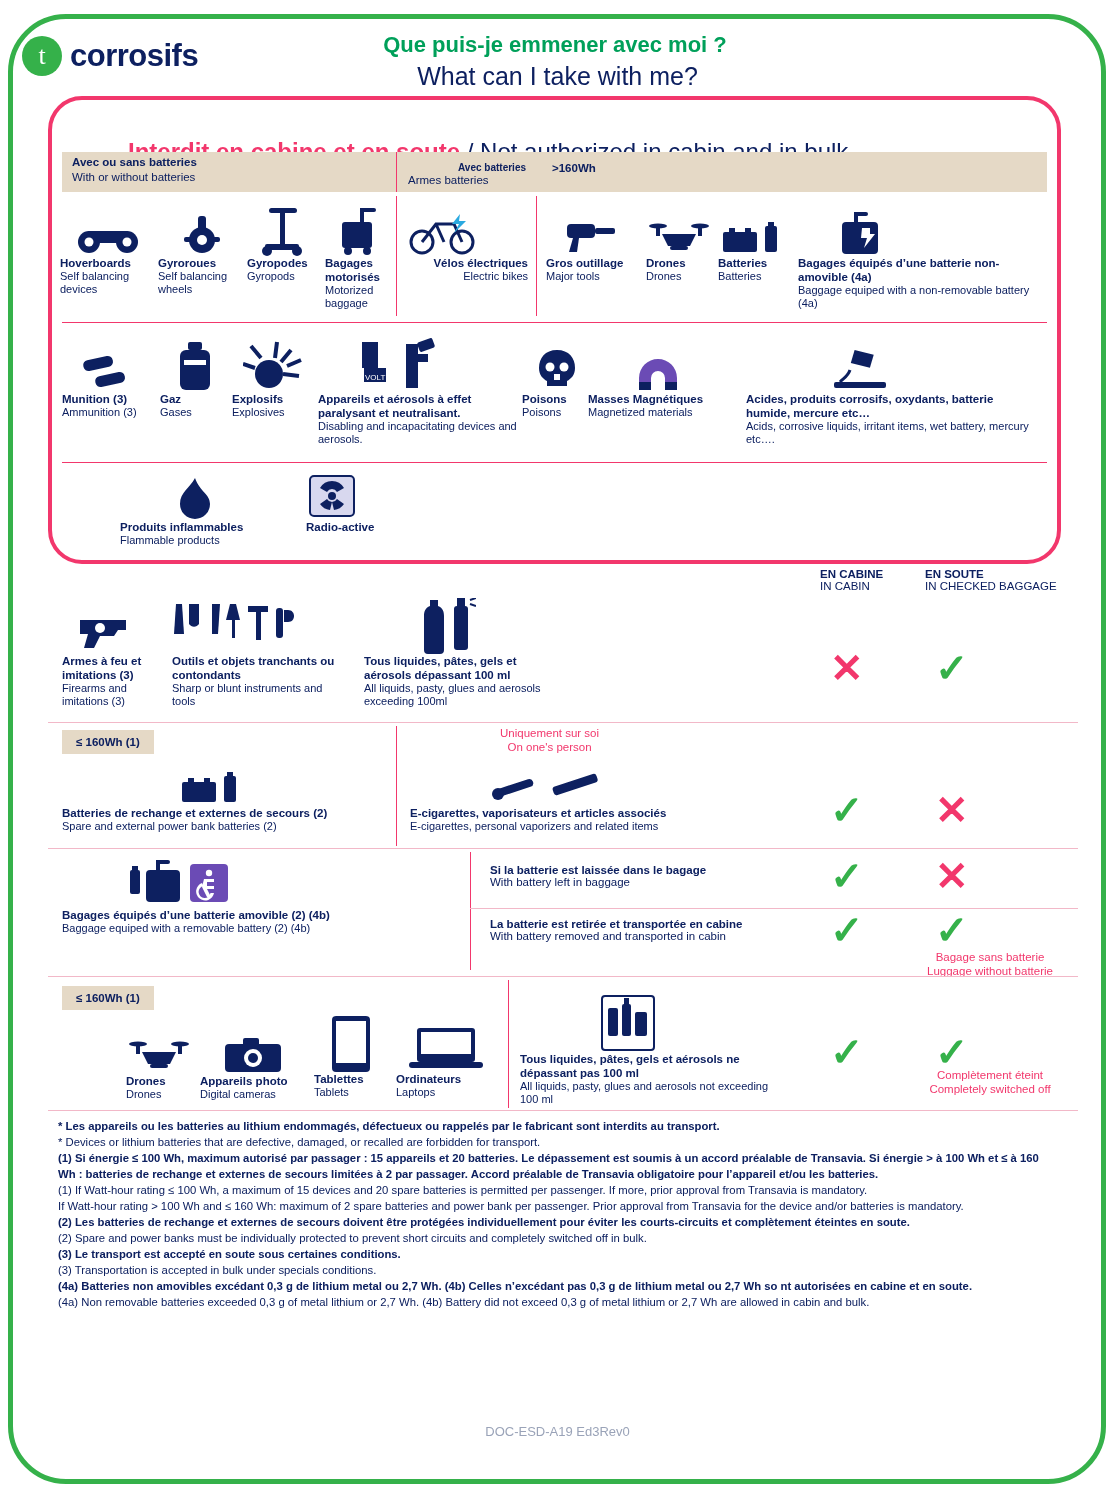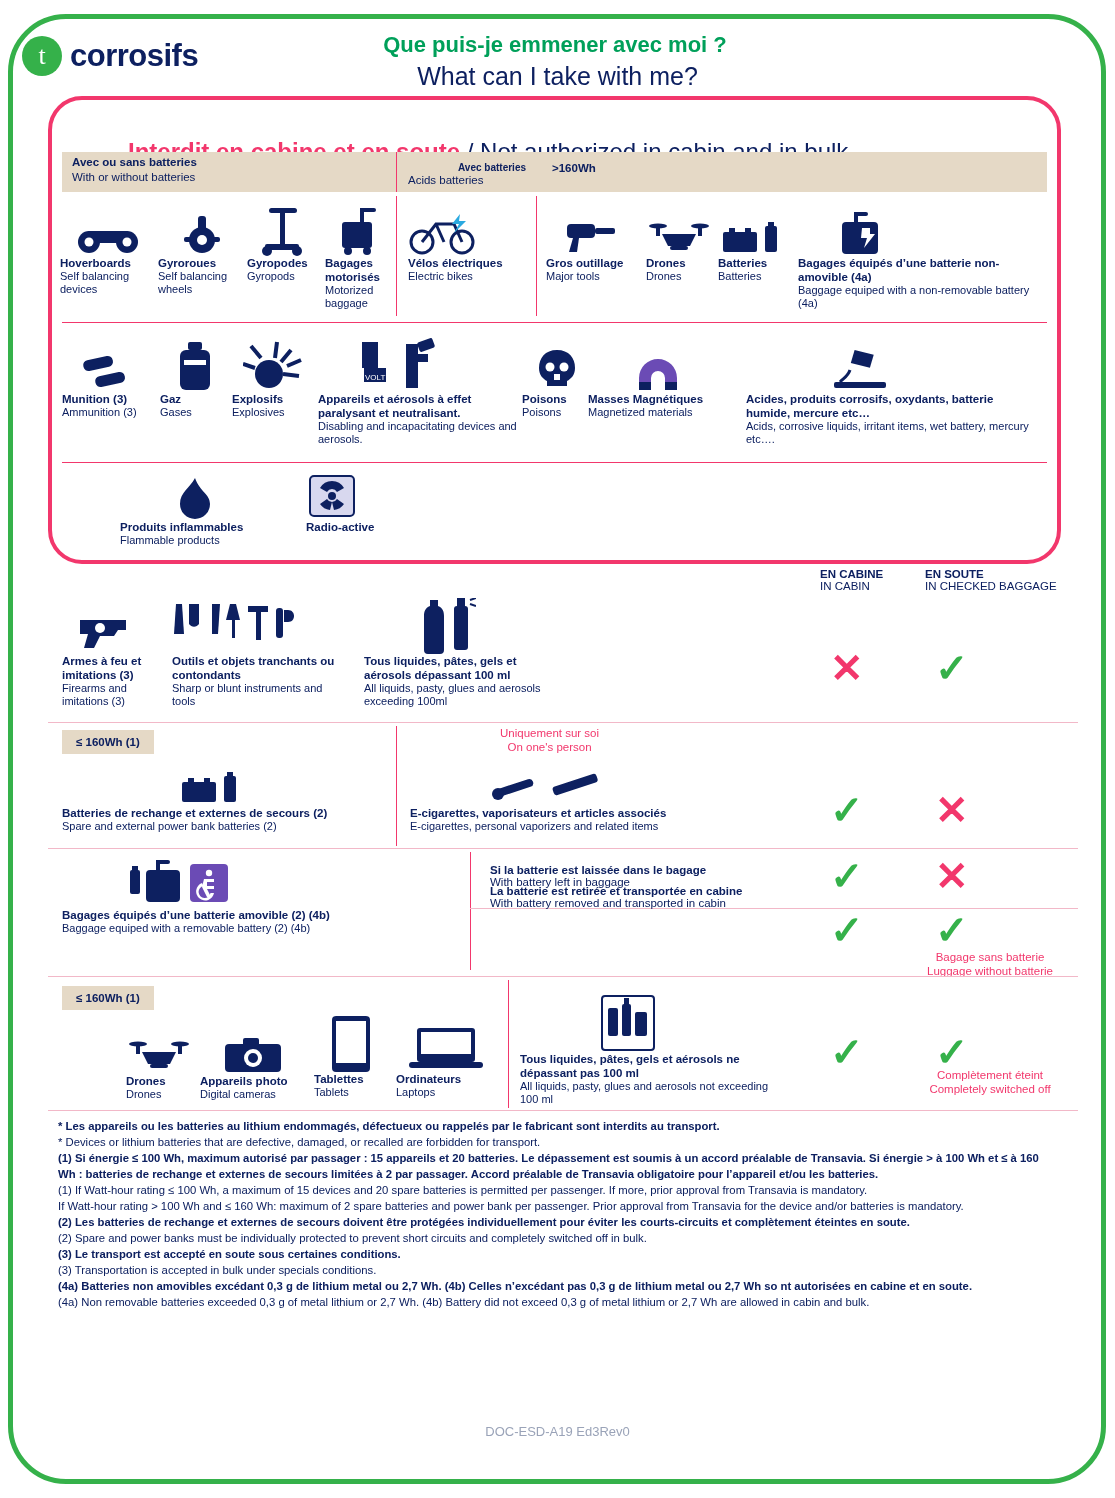--- a/index.html
+++ b/index.html
@@ -102,21 +102,21 @@
 
 <div class="pink-box"></div>
 <div class="pink-title">
   <b>Interdit en cabine et en soute</b><span> / </span><span>Not authorized in cabin and in bulk</span>
 </div>
 
 <div class="beige">
   <div class="b1">Avec ou sans batteries</div>
   <div class="b1s">With or without batteries</div>
   <div class="b2">Avec batteries</div>
-  <div class="b2s">Acids batteries</div>
+  <div class="b2s">Armes batteries</div>
   <div class="b3">&gt;160Wh</div>
 </div>
 <div class="vdiv" style="left:396px;top:152px;height:40px;background:#f2376c"></div>
 <div class="vdiv" style="left:396px;top:196px;height:120px;"></div>
 <div class="vdiv" style="left:536px;top:196px;height:120px;"></div>
 <div class="hdiv" style="left:62px;top:322px;width:985px;"></div>
 <div class="hdiv" style="left:62px;top:462px;width:985px;"></div>
 
 <div class="item" style="left:60px;top:204px;width:96px;">
   <div class="ico" style="height:52px">
@@ -175,21 +175,21 @@
           <rect x="6" y="16" width="30" height="26" rx="3"></rect>
           <circle cx="12" cy="45" r="4"></circle>
           <circle cx="31" cy="45" r="4"></circle>
         </g>
       </svg>
   </div>
   <div class="lbl">Bagages motorisés</div>
   <div class="lbl2">Motorized baggage</div>
 </div>
 
-<div class="item" style="left:408px;top:204px;width:120px;">
+<div class="item" style="left:408px;top:204px;width:120px;text-align:right;">
   <div class="ico" style="height:52px;justify-content:flex-start">
     <svg width="72" height="44" viewBox="0 0 72 44">
         <g fill="none" stroke="#0d2060" stroke-width="3">
           <circle cx="14" cy="30" r="11"></circle>
           <circle cx="54" cy="30" r="11"></circle>
           <path d="M14 30 L28 12 L46 12 L54 30 M28 12 L36 30"></path>
         </g>
         <path d="M52 2 l-8 10 h7 l-5 9 12 -12 h-7 z" fill="#2aa9e0"></path>
       </svg>
   </div>
@@ -505,21 +505,21 @@
 </div>
 
 <div style="position:absolute;left:490px;top:864px;width:300px;">
   <div style="font-size:11.5px;font-weight:bold">Si la batterie est laissée dans le bagage</div>
   <div style="font-size:11.5px">With battery left in baggage</div>
 </div>
 <div class="mark check" style="left:830px;top:856px;">✓</div>
 <div class="mark cross" style="left:935px;top:856px;">✕</div>
 <div class="sep" style="left:470px;top:908px;width:608px;"></div>
 
-<div style="position:absolute;left:490px;top:885px;width:320px;">
+<div style="position:absolute;left:490px;top:918px;width:320px;">
   <div style="font-size:11.5px;font-weight:bold">La batterie est retirée et transportée en cabine</div>
   <div style="font-size:11.5px">With battery removed and transported in cabin</div>
 </div>
 <div class="mark check" style="left:830px;top:910px;">✓</div>
 <div class="mark check" style="left:935px;top:910px;">✓</div>
 <div class="note-pink" style="left:905px;top:950px;width:170px;text-align:center">
   <div>Bagage sans batterie</div>
   <div>Luggage without batterie</div>
 </div>
 <div class="sep" style="left:48px;top:976px;width:1030px;"></div>

